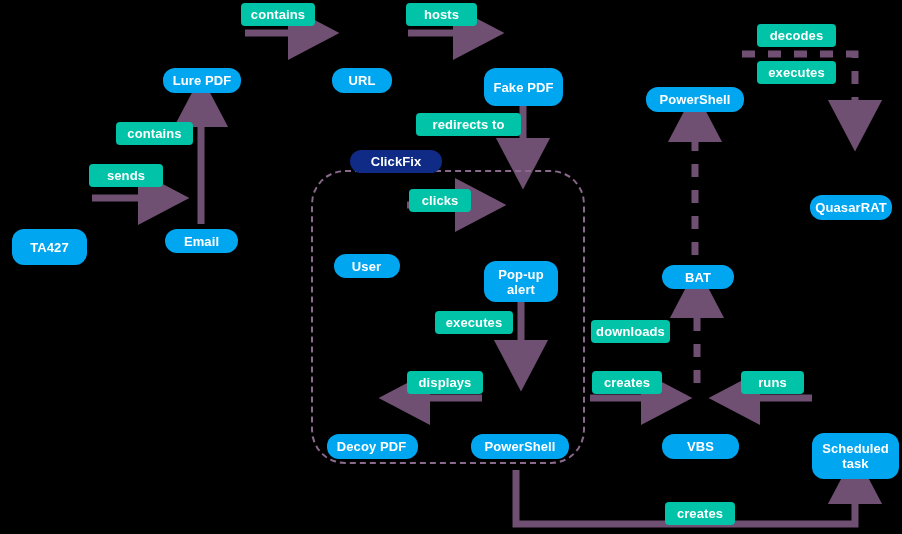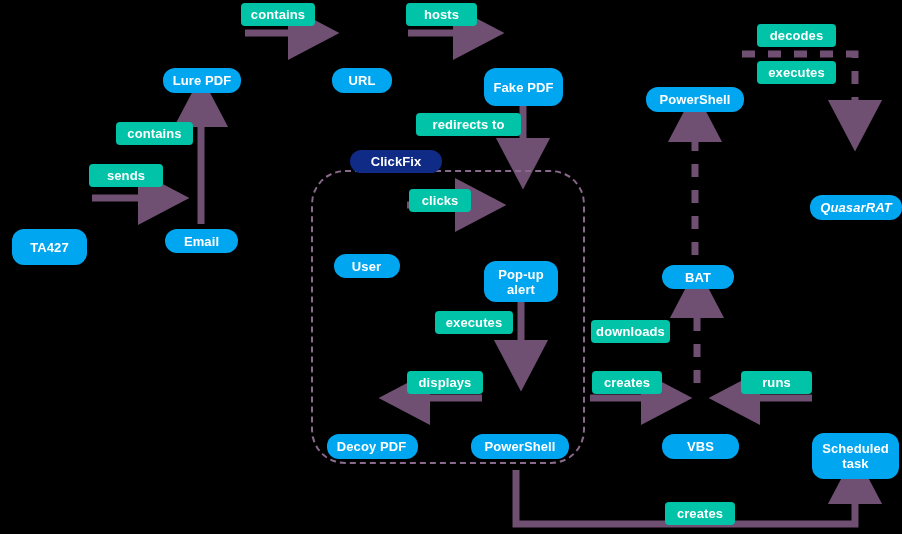--- a/index.html
+++ b/index.html
@@ -120,33 +120,33 @@
       <div class="node" style="left: 334px; top: 254px; width: 66px; height: 24px; padding-left: 8px;">User</div>
       <div class="node" style="left: 484px; top: 249px; width: 74px; height: 41px; margin-top: 12px;">Pop-up
 alert</div>
       <div class="node" style="left: 327px; top: 434px; width: 91px; height: 25px; padding-left: 7px;">Decoy PDF</div>
       <div class="node" style="left: 471px; top: 434px; width: 98px; height: 25px;">PowerShell</div>
       <div class="node" style="left: 646px; top: 87px; width: 98px; height: 25px;">PowerShell</div>
       <div class="node" style="left: 662px; top: 265px; width: 72px; height: 24px;">BAT</div>
       <div class="node" style="left: 662px; top: 434px; width: 77px; height: 25px;">VBS</div>
       <div class="node" style="left: 812px; top: 433px; width: 87px; height: 46px;">Scheduled
 task</div>
-      <div class="node" style="left: 810px; top: 195px; width: 92px; height: 25px; font-style: italic;">QuasarRAT</div>
+      <div class="node" style="left: 810px; top: 195px; width: 82px; height: 25px;">QuasarRAT</div>
     </div>
 
   <div id="label-layer">
       <div class="elabel" style="left: 89px; top: 164px; width: 74px;">sends</div>
       <div class="elabel" style="left: 116px; top: 122px; width: 77px;">contains</div>
       <div class="elabel" style="left: 241px; top: 3px; width: 74px;">contains</div>
       <div class="elabel" style="left: 406px; top: 3px; width: 71px;">hosts</div>
       <div class="elabel" style="left: 416px; top: 113px; width: 105px;">redirects to</div>
       <div class="elabel" style="left: 409px; top: 189px; width: 62px;">clicks</div>
       <div class="elabel" style="left: 435px; top: 311px; width: 78px;">executes</div>
       <div class="elabel" style="left: 407px; top: 371px; width: 76px;">displays</div>
       <div class="elabel" style="left: 592px; top: 371px; width: 70px;">creates</div>
       <div class="elabel" style="left: 591px; top: 320px; width: 79px;">downloads</div>
-      <div class="elabel" style="left: 741px; top: 371px; width: 71px; text-align: right;">runs</div>
+      <div class="elabel" style="left: 741px; top: 371px; width: 63px; text-align: right;">runs</div>
       <div class="elabel" style="left: 665px; top: 502px; width: 70px;">creates</div>
       <div class="elabel" style="left: 757px; top: 24px; width: 79px;">decodes</div>
       <div class="elabel" style="left: 757px; top: 61px; width: 79px;">executes</div>
     </div>
 
 </div>
 
 </body></html>

